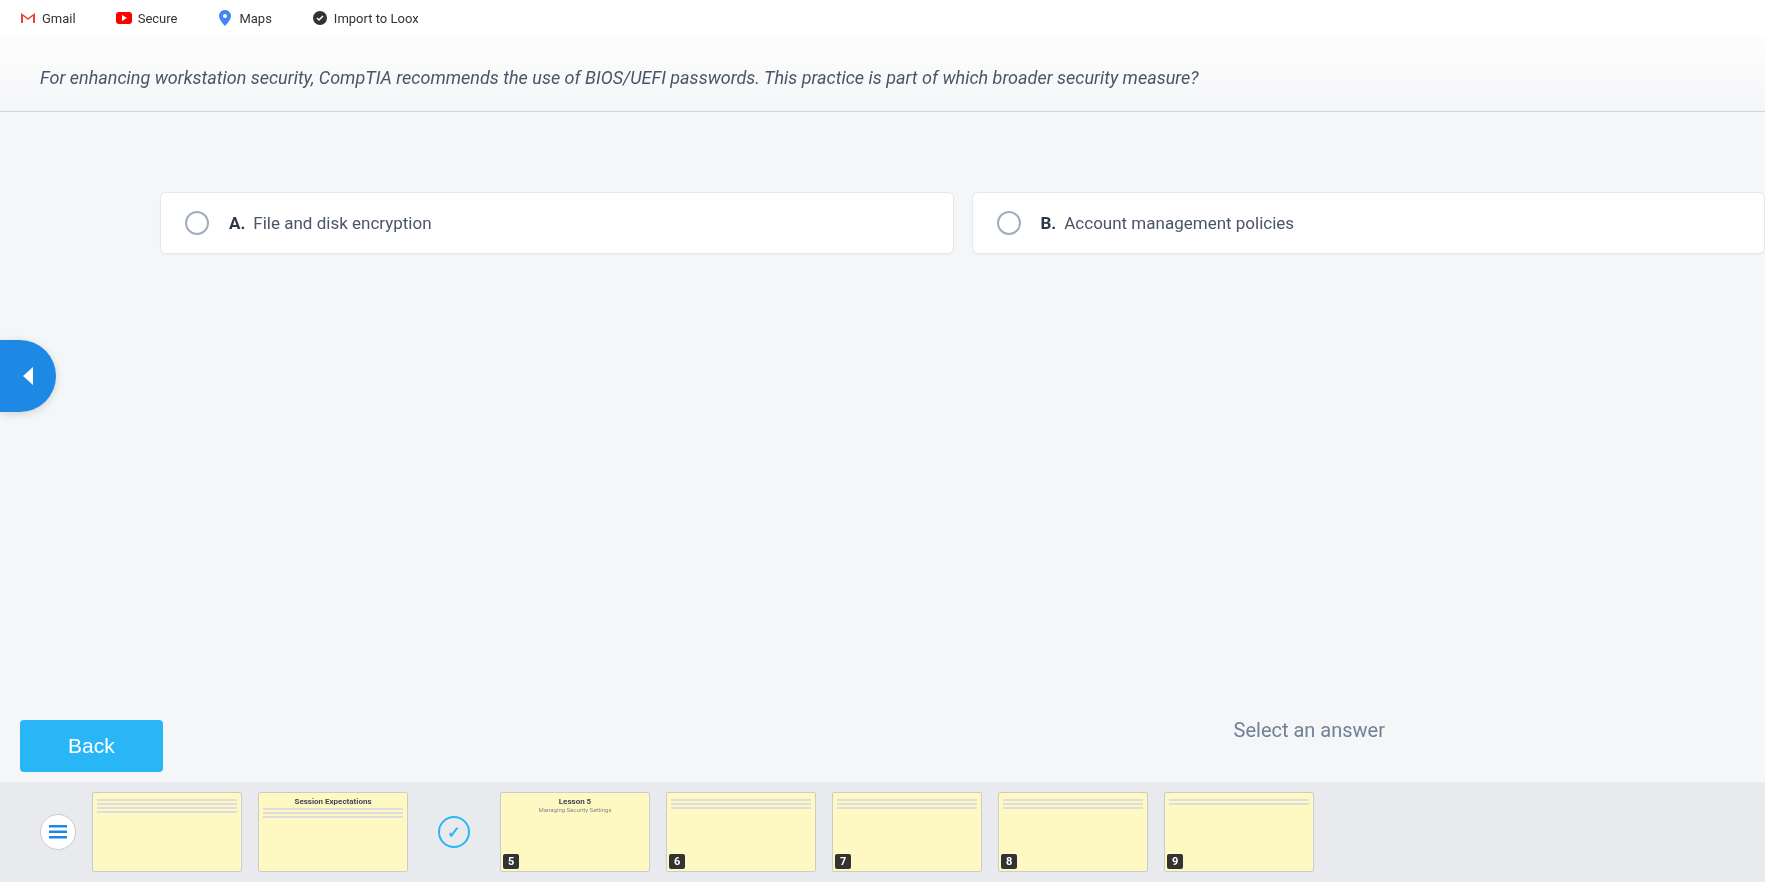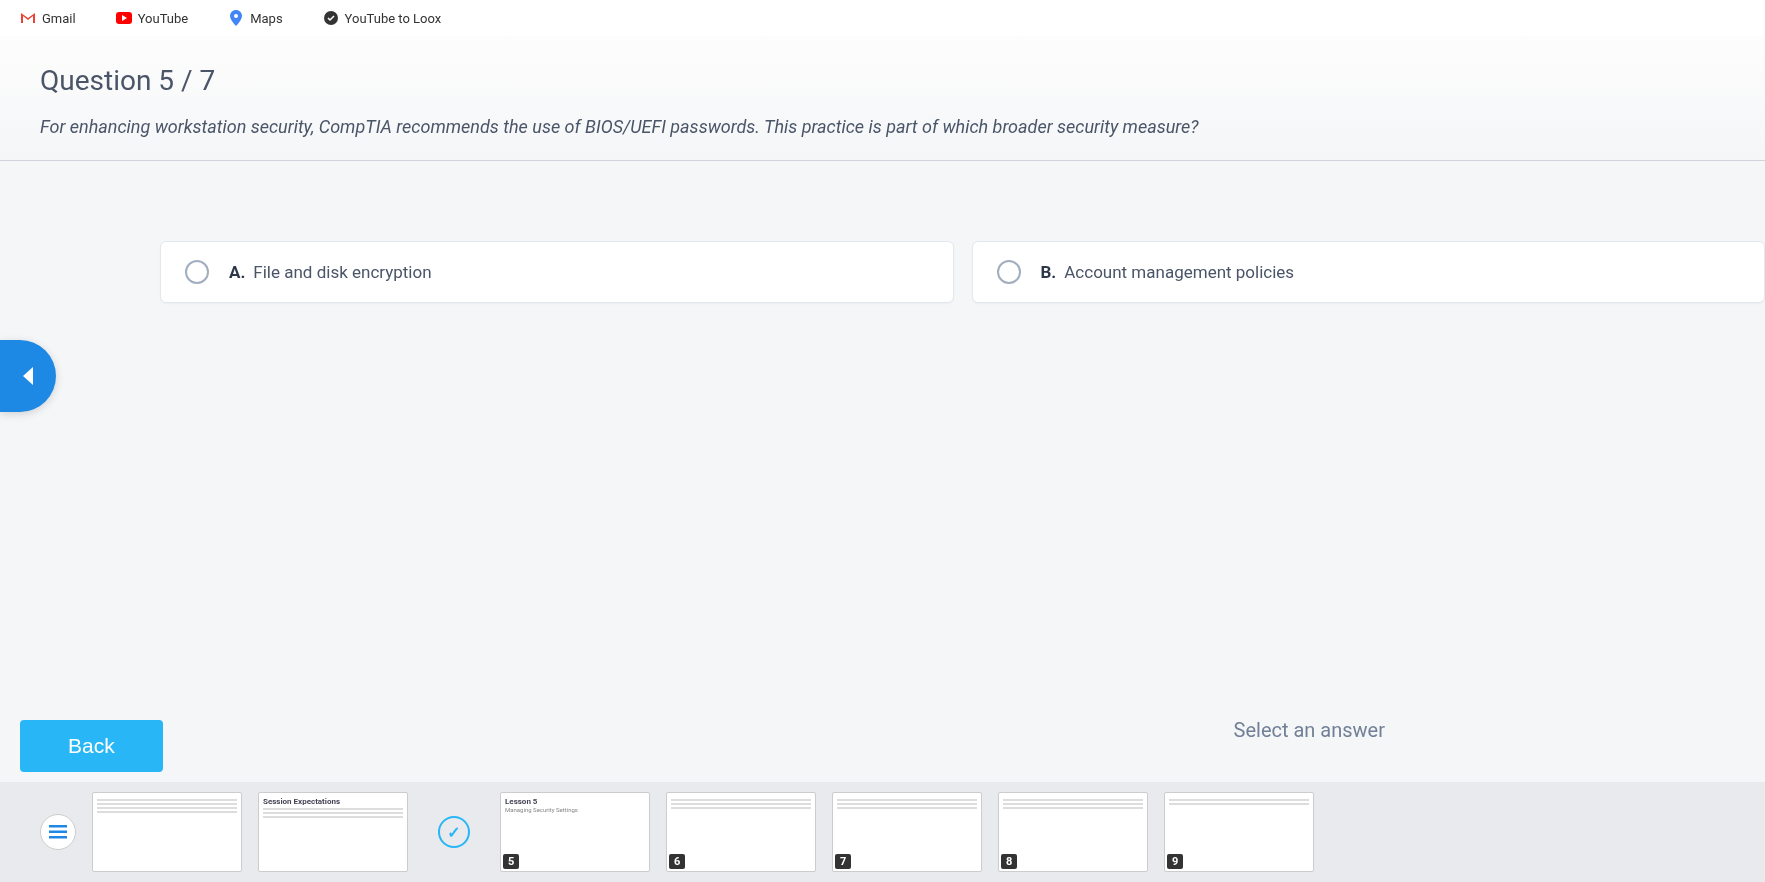--- a/index.html
+++ b/index.html
@@ -150,29 +150,30 @@
       border: 1px solid #ccc;
       display: flex;
       align-items: center;
       justify-content: center;
       cursor: pointer;
       flex-shrink: 0;
     }
     .thumbnail {
       width: 150px;
       height: 80px;
-      background: #ffffff;
+      background: #fef9c3;
       border: 1px solid #ccc;
       border-radius: 2px;
       position: relative;
       flex-shrink: 0;
       font-size: 7px;
       padding: 4px;
       color: #666;
       overflow: hidden;
+      text-align: center;
     }
     .thumbnail-badge {
       position: absolute;
       bottom: 2px;
       left: 2px;
       background: #333;
       color: #fff;
       font-size: 11px;
       font-weight: bold;
       padding: 1px 5px;
@@ -219,44 +220,43 @@
     </span>
     <span>Gmail</span>
   </div>
   <div class="bookmark">
     <span class="bookmark-icon">
       <svg width="16" height="12" viewBox="0 0 16 12">
           <rect width="16" height="12" rx="3" fill="#ff0000"></rect>
           <path fill="#fff" d="M6 3v6l5-3z"></path>
         </svg>
     </span>
-    <span>YouTube</span>
+    <span>Secure</span>
   </div>
   <div class="bookmark">
     <span class="bookmark-icon">
       <svg width="12" height="16" viewBox="0 0 12 16">
           <path fill="#4285f4" d="M6 0C2.7 0 0 2.7 0 6c0 4 6 10 6 10s6-6 6-10c0-3.3-2.7-6-6-6z"></path>
           <circle cx="6" cy="6" r="2" fill="#fff"></circle>
         </svg>
     </span>
     <span>Maps</span>
   </div>
   <div class="bookmark">
     <span class="bookmark-icon">
       <svg width="16" height="16" viewBox="0 0 16 16">
           <circle cx="8" cy="8" r="7" fill="#333"></circle>
           <path stroke="#fff" stroke-width="1.5" fill="none" d="M5 8l2 2 4-4"></path>
         </svg>
     </span>
-    <span>YouTube to Loox</span>
+    <span>Import to Loox</span>
   </div>
 </div>
 
 <div class="question-header">
-  <div class="question-number">Question 5 / 7</div>
   <div class="question-text">For enhancing workstation security, CompTIA recommends the use of BIOS/UEFI passwords. This practice is part of which broader security measure?</div>
 </div>
 
 <hr class="divider">
 
 <div class="side-nav-btn">
   <svg width="18" height="22" viewBox="0 0 18 22">
     <path d="M14 2 L4 11 L14 20 Z" fill="#fff"></path>
   </svg>
 </div>

